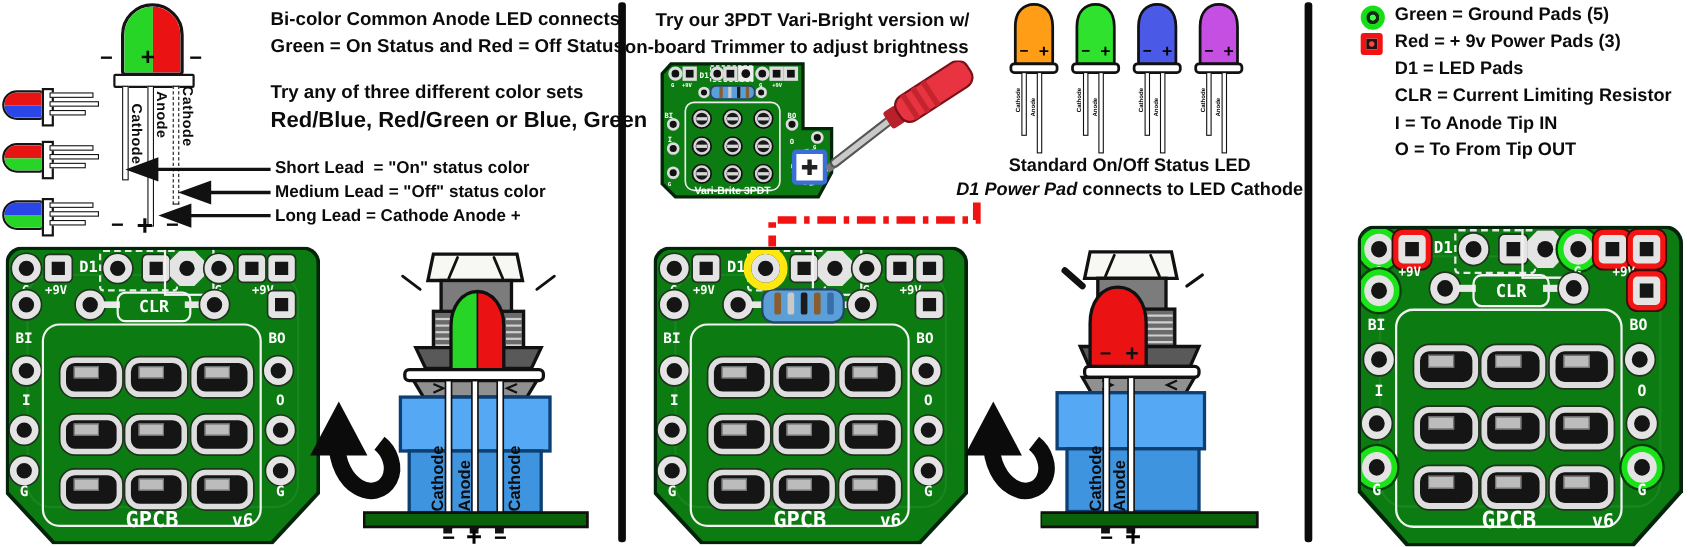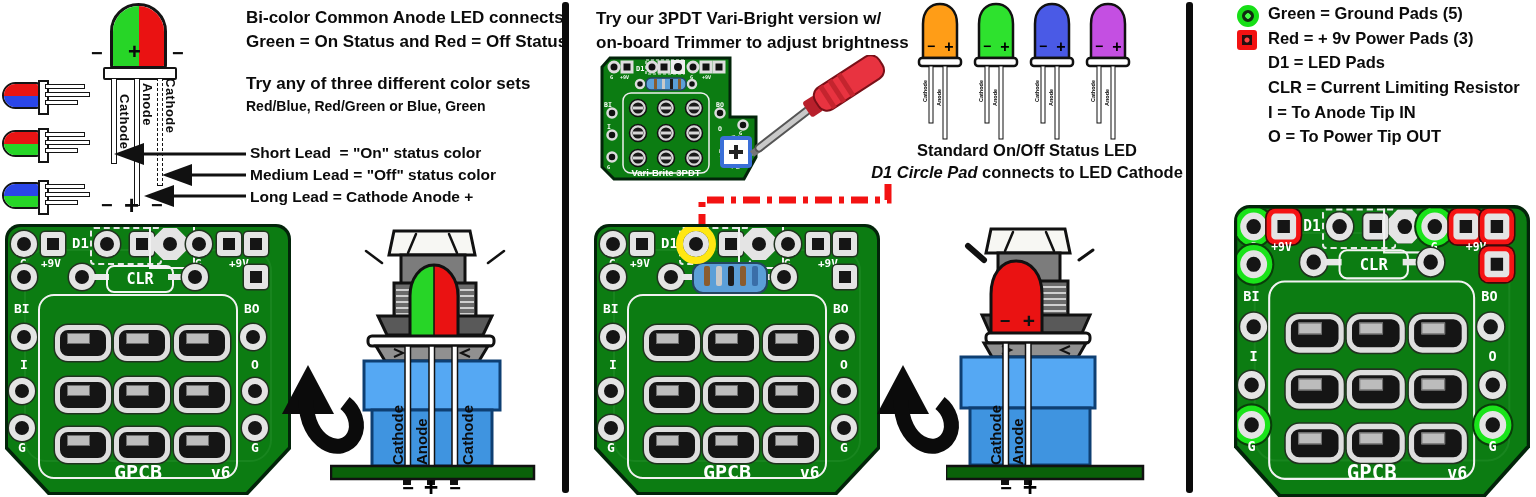--- a/index.html
+++ b/index.html
@@ -61,21 +61,21 @@
          background:radial-gradient(#ff4545 0 2px,#241010 3px)}
 </style>
 </head>
 <body>
 
 <div id="canvas">
 
   <div class="t" style="left:246px;top:8px;font-size:17px">Bi-color Common Anode LED connects</div>
   <div class="t" style="left:246px;top:32px;font-size:17px">Green = On Status and Red = Off Status</div>
   <div class="t" style="left:246px;top:74px;font-size:17px">Try any of three different color sets</div>
-  <div class="t" style="left:246px;top:98px;font-size:14px">Red/Blue, Red/Green or Blue, Green</div>
+  <div class="t" style="left:246px;top:98px;font-size:20px">Red/Blue, Red/Green or Blue, Green</div>
   <div class="t" style="left:250px;top:144px;font-size:15.5px">Short Lead  = "On" status color</div>
   <div class="t" style="left:250px;top:166px;font-size:15.5px">Medium Lead = "Off" status color</div>
   <div class="t" style="left:250px;top:188px;font-size:15.5px">Long Lead = Cathode Anode +</div>
 
   <div class="sled" style="left:2px;top:82px">
     <div class="h" style="background:#e81414"></div>
       <div class="h" style="background:#2a46e8"></div>
     </div>
   <div class="sbase" style="left:38px;top:80px"></div>
   <div class="slead" style="left:45px;top:84px;width:40px"></div>
@@ -234,21 +234,21 @@
       <rect x="73" y="257" width="8" height="6"></rect>
         <rect x="97" y="257" width="8" height="6"></rect>
         <rect x="120" y="257" width="8" height="6"></rect>
     </g>
     <text x="78" y="273" text-anchor="middle" font-size="20" font-weight="bold">−</text>
     <text x="101" y="274" text-anchor="middle" font-size="25" font-weight="bold">+</text>
     <text x="125" y="273" text-anchor="middle" font-size="20" font-weight="bold">−</text>
   </svg>
 
   <div class="t" style="left:596px;top:9px;font-size:17px">Try our 3PDT Vari-Bright version w/</div>
-  <div class="t" style="left:596px;top:33px;font-size:17px">on-board Trimmer to adjust brightness</div>
+  <div class="t" style="left:568px;top:33px;font-size:17px">on-board Trimmer to adjust brightness</div>
 
   <svg class="abs" style="left:596px;top:55px" width="300" height="155" viewBox="0 0 300 155">
     <path d="M14,3 L134,3 L134,62 L160,62 L160,102 L148,124 L18,124 L6,112 L6,12 Z" fill="#0c7c12" stroke="#03240a" stroke-width="3"></path>
     <g>
       <circle cx="18" cy="12" r="5" fill="#111" stroke="#ddd" stroke-width="3"></circle>
       <rect x="26" y="7" width="10" height="10" fill="#111" stroke="#ddd" stroke-width="3"></rect>
       <text x="40" y="16" font-size="7" font-weight="bold" fill="#fff" font-family="DejaVu Sans Mono,monospace">D1</text>
       <rect x="50" y="5" width="38" height="14" fill="none" stroke="#eee" stroke-width="1.2" stroke-dasharray="3 2"></rect>
       <circle cx="56" cy="12" r="5" fill="#111" stroke="#ddd" stroke-width="3"></circle>
       <rect x="63" y="7" width="10" height="10" fill="#111" stroke="#ddd" stroke-width="3"></rect>
@@ -393,21 +393,21 @@
       <rect x="-21" y="56" width="42" height="8" rx="3" fill="#fff" stroke="#111" stroke-width="2.5"></rect>
       <rect x="-11" y="64" width="4" height="57" fill="#fff" stroke="#111"></rect>
       <rect x="3" y="64" width="4" height="73" fill="#fff" stroke="#111"></rect>
       <text x="-13" y="100" transform="rotate(-90 -13 100)" font-size="5.5" font-weight="bold">Cathode</text>
       <text x="1" y="104" transform="rotate(-90 1 104)" font-size="5.5" font-weight="bold">Anode</text>
     </g>
   </svg>
 
   <div class="t" style="left:872px;top:141px;width:310px;text-align:center;font-size:16.5px;white-space:normal">Standard On/Off Status LED</div>
   <div class="t" style="left:862px;top:163px;width:330px;text-align:center;font-size:16.5px;white-space:normal">
-    <span style="font-style:italic">D1 Circle Pad</span><span> connects to LED Cathode</span>
+    <span style="font-style:italic">D1 Power Pad</span><span> connects to LED Cathode</span>
   </div>
 
   <div class="pcb-outer" style="left:594px;top:224px">
    <div class="pcb">
     <div class="pad pc" style="left:3px;top:4px"></div>
     <div class="bl" style="left:12px;top:30px;font-size:11px">G</div>
     <div class="pad ps" style="left:33px;top:5px"></div>
     <div class="bl" style="left:33px;top:30px;font-size:11px">+9V</div>
     <div class="bl" style="left:64px;top:8px;font-size:14px">D1</div>
     <div class="d1brk" style="left:82px;top:0"></div>
@@ -525,21 +525,21 @@
       <span class="lgi lgi-g"></span>
       <span>Green = Ground Pads (5)</span>
     </div>
     <div class="lgrow">
       <span class="lgi lgi-r"></span>
       <span>Red = + 9v Power Pads (3)</span>
     </div>
     <div class="lgrow"><span>D1 = LED Pads</span></div>
     <div class="lgrow"><span>CLR = Current Limiting Resistor</span></div>
     <div class="lgrow"><span>I = To Anode Tip IN</span></div>
-    <div class="lgrow"><span>O = To Power Tip OUT</span></div>
+    <div class="lgrow"><span>O = To From Tip OUT</span></div>
   </div>
 
   <div class="abs" style="left:1234px;top:205px;width:286px;height:271px;transform:scale(1.035,1.078);transform-origin:0 0">
    <div class="pcb-outer" style="left:0;top:0">
     <div class="pcb">
      <div class="pad pc hl-g" style="left:3px;top:4px"></div>
      <div class="bl" style="left:12px;top:30px;font-size:11px">G</div>
      <div class="pad ps hl-r" style="left:33px;top:5px"></div>
      <div class="bl" style="left:33px;top:30px;font-size:11px">+9V</div>
      <div class="bl" style="left:64px;top:8px;font-size:14px">D1</div>

